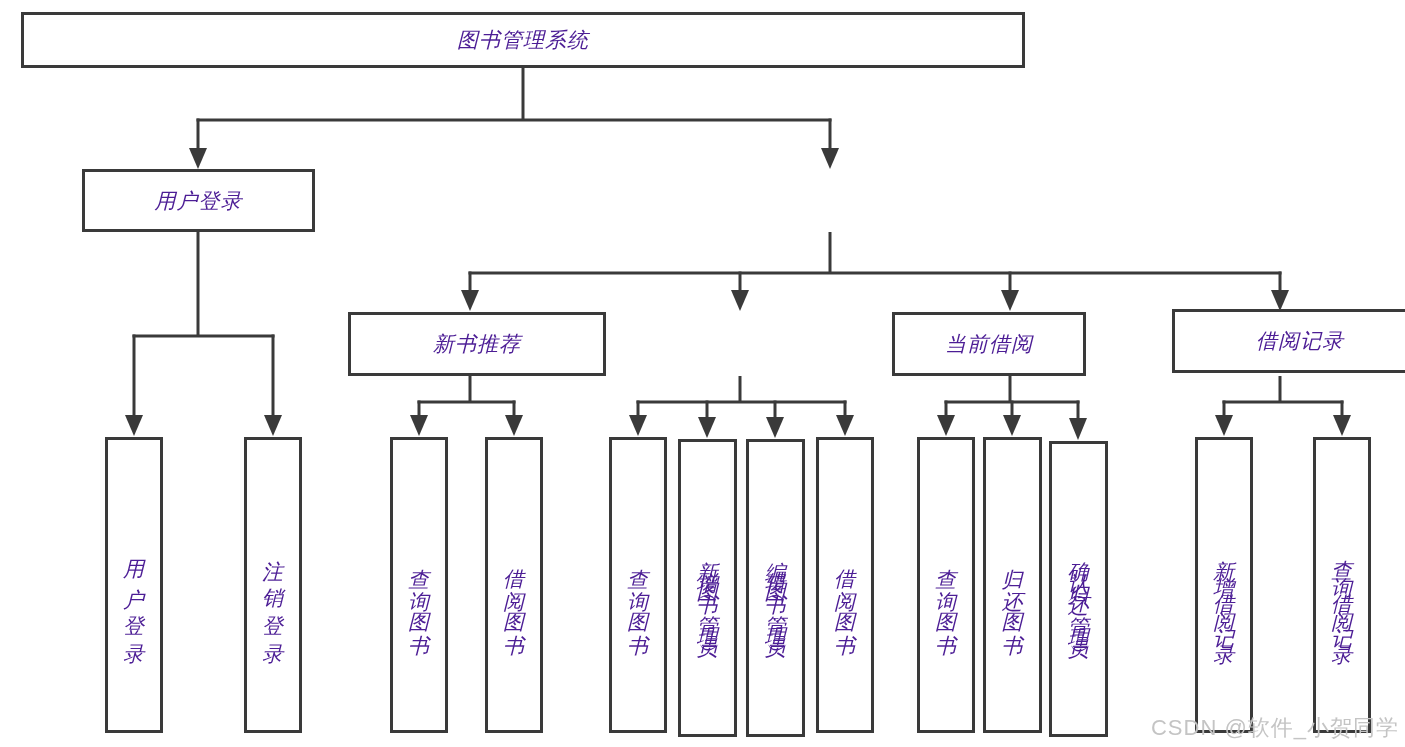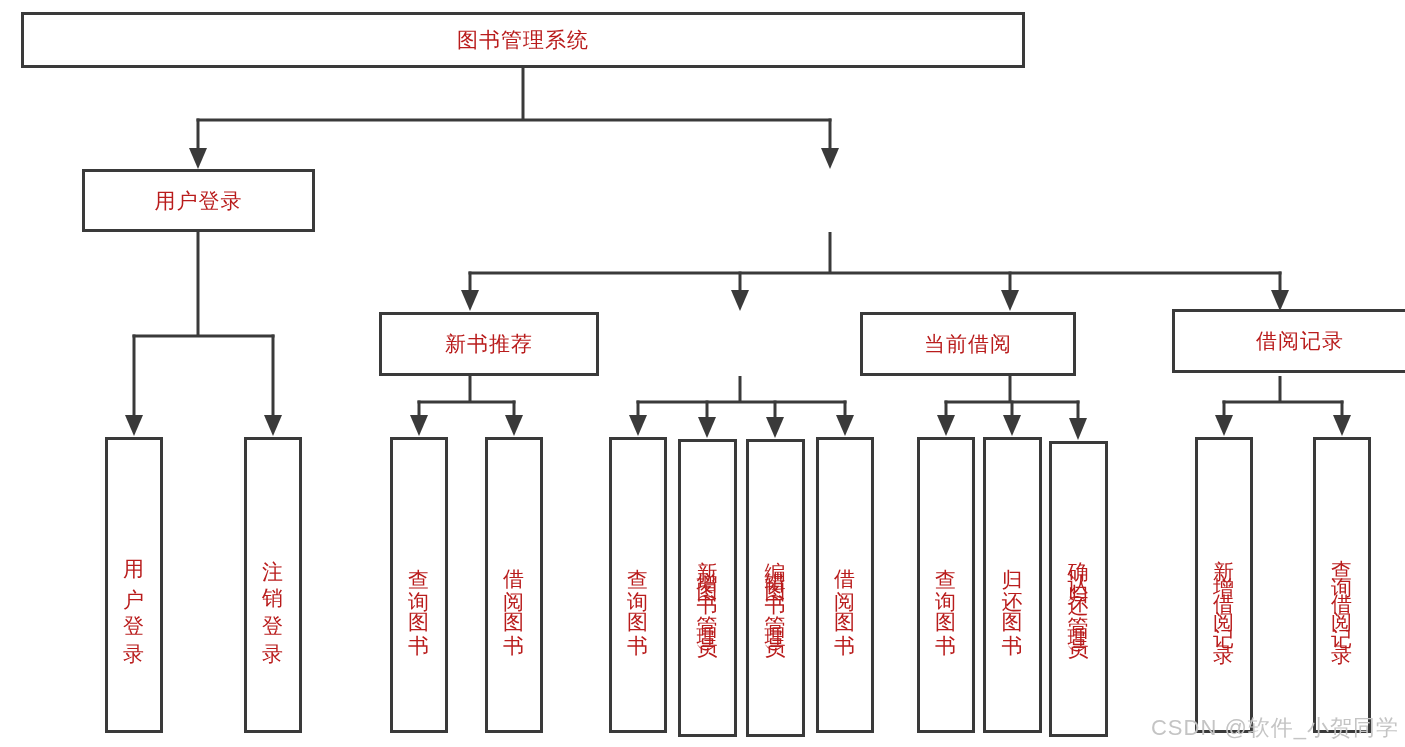--- a/index.html
+++ b/index.html
@@ -18,21 +18,22 @@
     pointer-events: none;
   }
   .node {
     position: absolute;
     box-sizing: border-box;
     background: #ffffff;
     border: 3px solid #3a3a3a;
     display: flex;
     align-items: center;
     justify-content: center;
-    color: #b91c1c;
+    color: #4c1d95;
+    font-style: italic;
   }
   .node.h .hlabel {
     font-size: 21px;
     letter-spacing: 1px;
     white-space: nowrap;
   }
   .node.v .vlabel {
     writing-mode: vertical-rl;
     text-orientation: mixed;
     font-size: 21px;
@@ -138,24 +139,24 @@
   </svg>
 
   <div class="node h" style="left:21px;top:12px;width:1004px;height:56px">
     <span class="hlabel">图书管理系统</span>
   </div>
 
   <div class="node h" style="left:82px;top:169px;width:233px;height:63px">
     <span class="hlabel">用户登录</span>
   </div>
 
-  <div class="node h" style="left:379px;top:312px;width:220px;height:64px">
+  <div class="node h" style="left:348px;top:312px;width:258px;height:64px">
     <span class="hlabel">新书推荐</span>
   </div>
-  <div class="node h" style="left:860px;top:312px;width:216px;height:64px">
+  <div class="node h" style="left:892px;top:312px;width:194px;height:64px">
     <span class="hlabel">当前借阅</span>
   </div>
   <div class="node h" style="left:1172px;top:309px;width:256px;height:64px">
     <span class="hlabel">借阅记录</span>
   </div>
 
   <div class="node v" style="left:105px;top:437px;width:58px;height:296px">
     <span class="vlabel sp28">用户登录</span>
   </div>
   <div class="node v" style="left:244px;top:437px;width:58px;height:296px">

